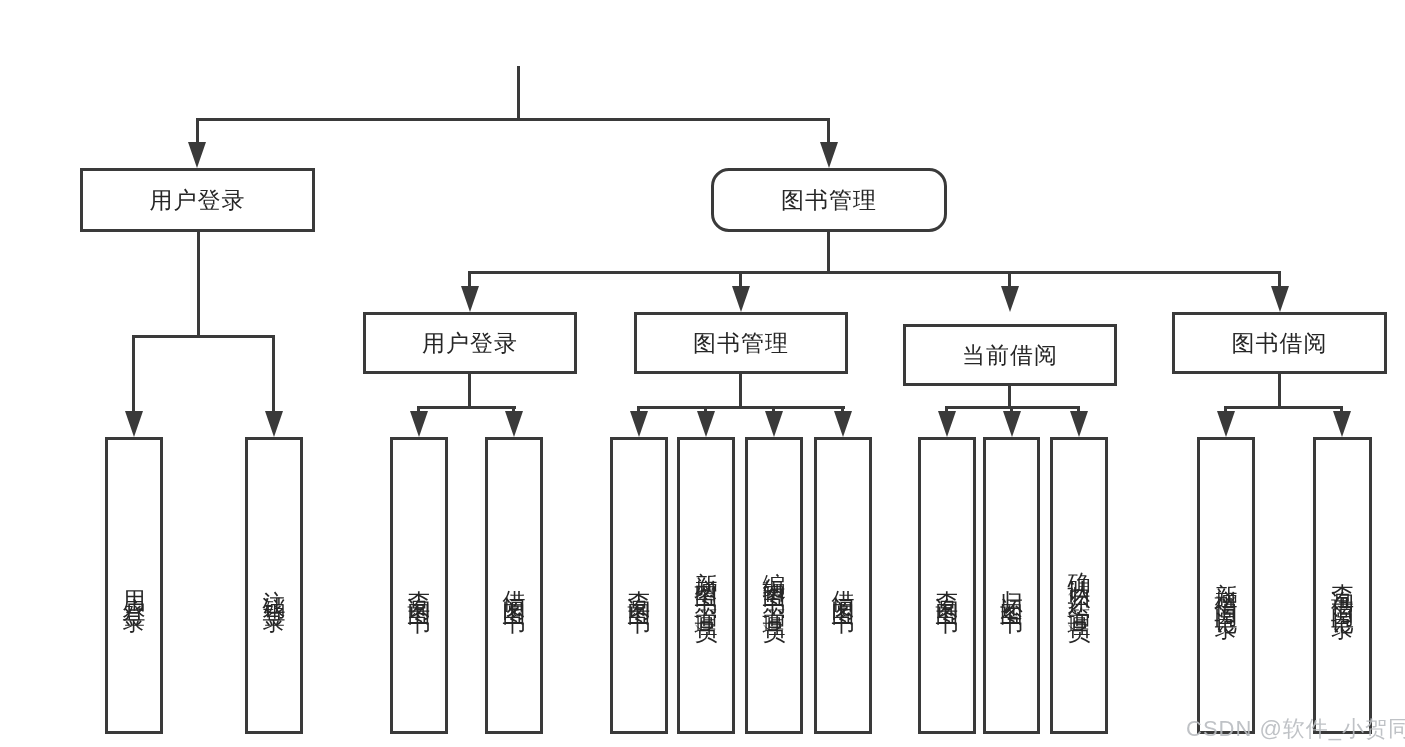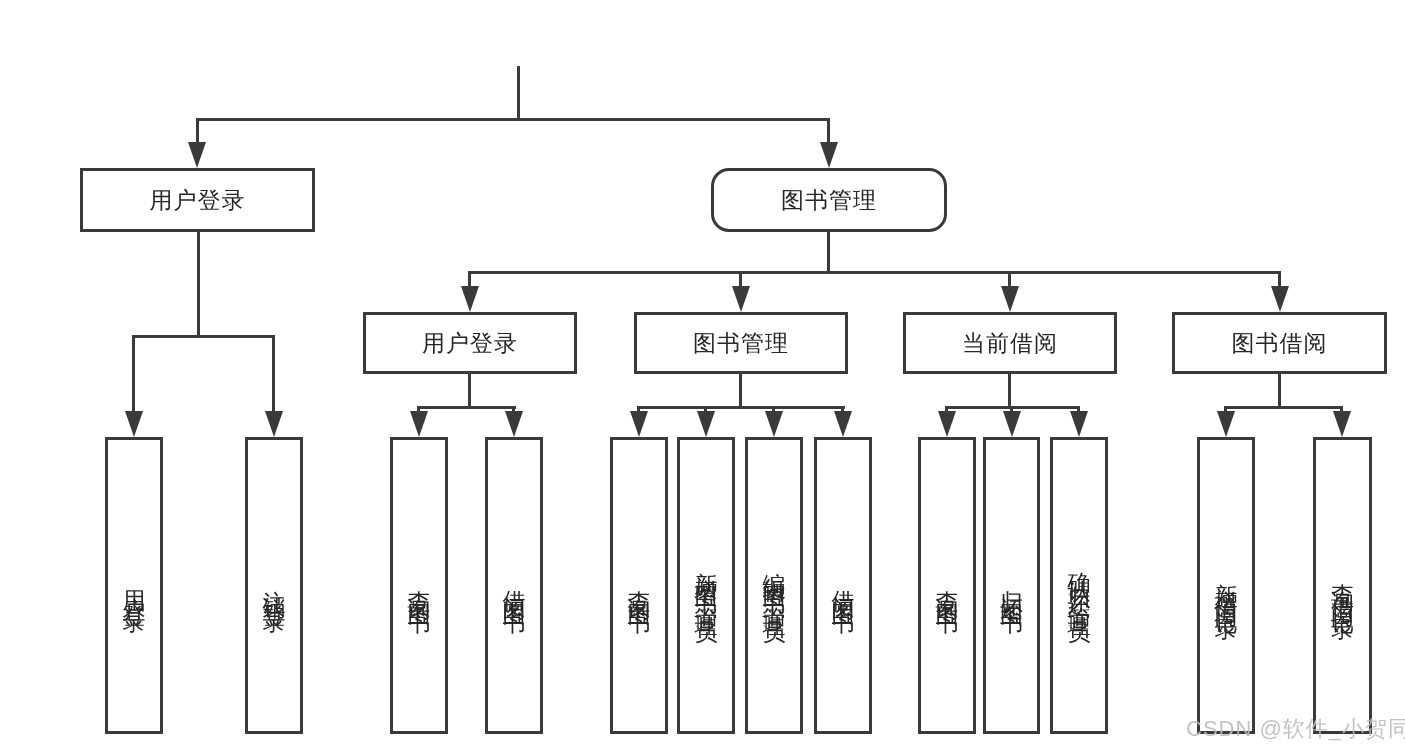--- a/index.html
+++ b/index.html
@@ -125,21 +125,21 @@
   <div class="vline" style="left:1340px;top:406px;height:9px;"></div>
   <div class="arrow" style="left:1217px;top:411px;"></div>
   <div class="arrow" style="left:1333px;top:411px;"></div>
 
 
   <div class="box" style="left:80px;top:168px;width:235px;height:64px;">用户登录</div>
   <div class="box" style="left:711px;top:168px;width:236px;height:64px;border-radius:18px;">图书管理</div>
 
   <div class="box" style="left:363px;top:312px;width:214px;height:62px;">用户登录</div>
   <div class="box" style="left:634px;top:312px;width:214px;height:62px;">图书管理</div>
-  <div class="box" style="left:903px;top:312px;width:214px;height:62px;">当前借阅</div>
+  <div class="box" style="left:903px;top:324px;width:214px;height:62px;">当前借阅</div>
   <div class="box" style="left:1172px;top:312px;width:215px;height:62px;">图书借阅</div>
 
   <div class="vbox" style="left:105px;top:437px;width:58px;height:297px;">用户登录</div>
   <div class="vbox" style="left:245px;top:437px;width:58px;height:297px;">注销登录</div>
 
   <div class="vbox" style="left:390px;top:437px;width:58px;height:297px;">查询图书</div>
   <div class="vbox" style="left:485px;top:437px;width:58px;height:297px;">借阅图书</div>
 
   <div class="vbox" style="left:610px;top:437px;width:58px;height:297px;">查询图书</div>
   <div class="vbox" style="left:677px;top:437px;width:58px;height:297px;">新增图书（管理员）</div>

